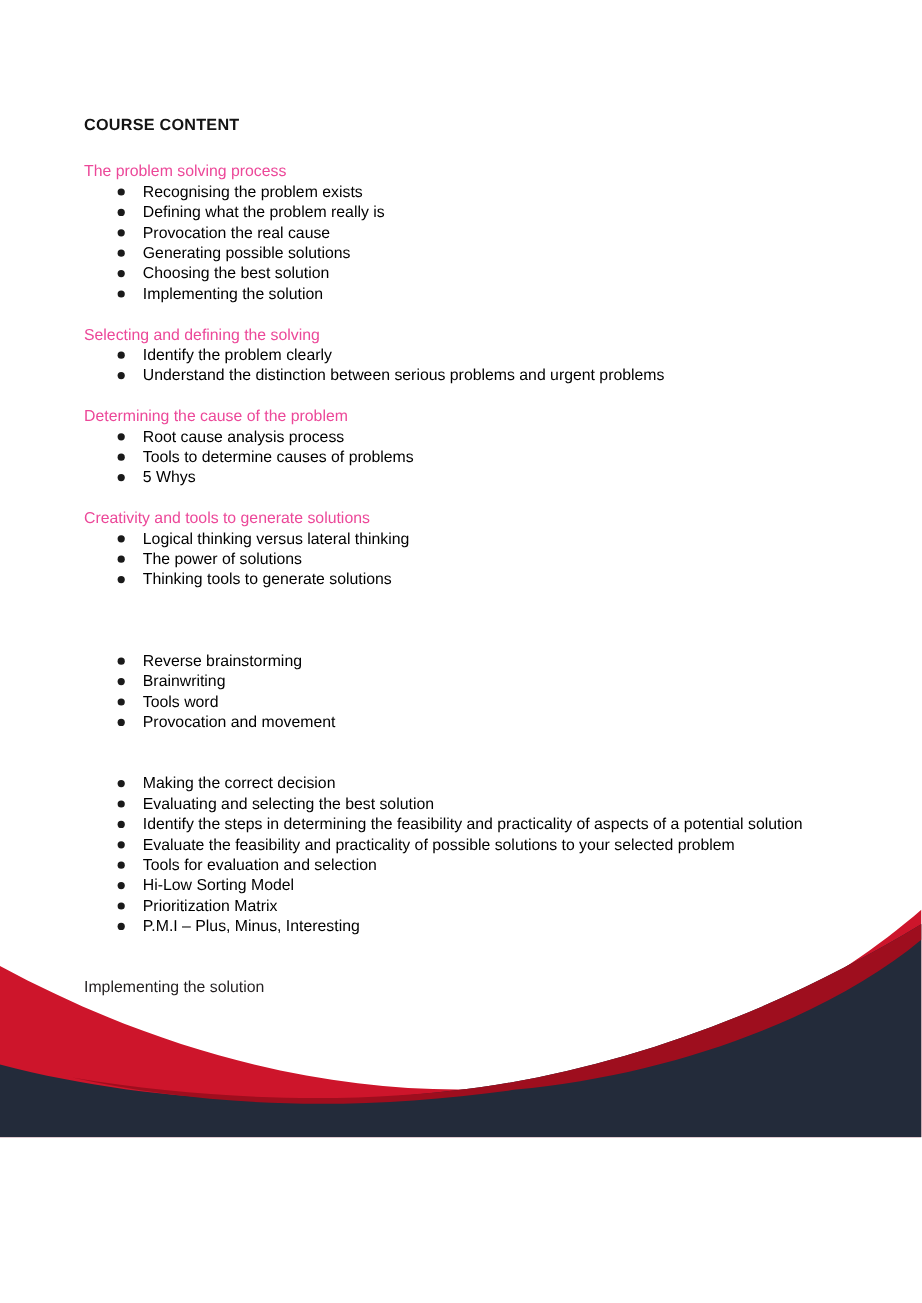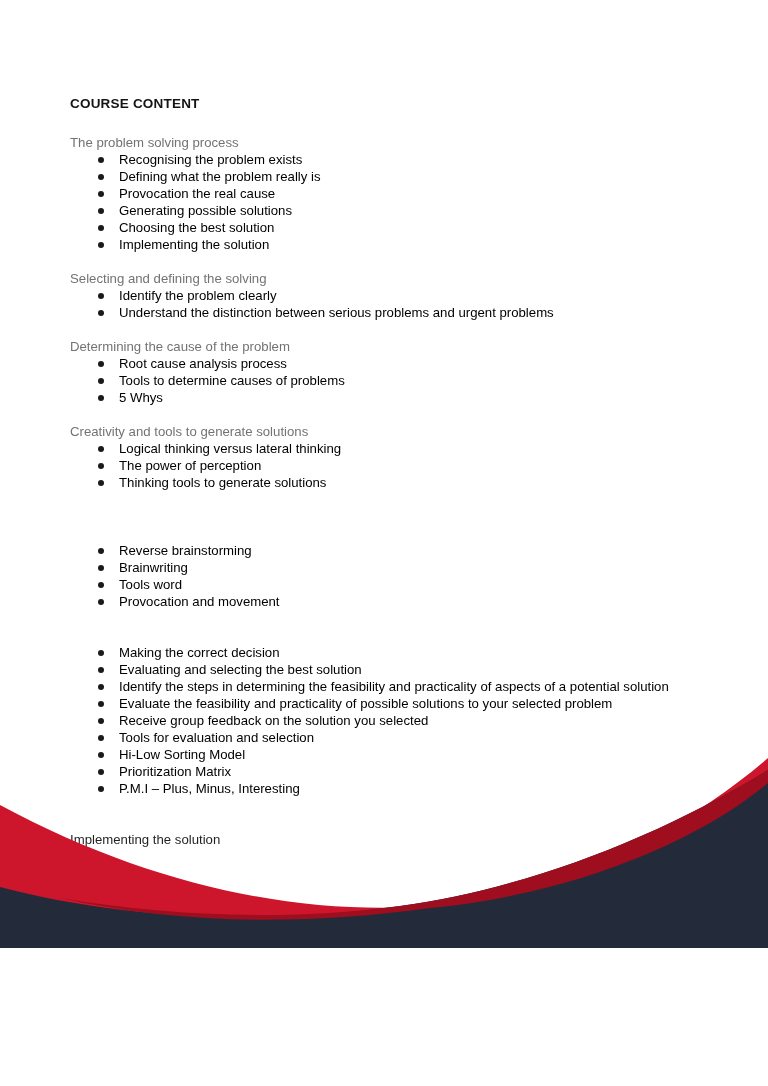--- a/index.html
+++ b/index.html
@@ -40,21 +40,21 @@
     line-height: 1.2;
   }
 
   .section {
     margin: 0 0 17px 0;
   }
 
   .section-heading {
     font-size: 13.2px;
     line-height: 17px;
-    color: #737373;
+    color: #ec4899;
     margin: 0;
     white-space: nowrap;
   }
 
   ul.bullets {
     list-style: none;
     margin: 0;
     padding: 0;
   }
 
@@ -139,21 +139,21 @@
         <li><span class="bullet-dot"></span><span>Root cause analysis process</span></li>
         <li><span class="bullet-dot"></span><span>Tools to determine causes of problems</span></li>
         <li><span class="bullet-dot"></span><span>5 Whys</span></li>
       </ul>
     </div>
 
     <div class="section">
       <p class="section-heading">Creativity and tools to generate solutions</p>
       <ul class="bullets">
         <li><span class="bullet-dot"></span><span>Logical thinking versus lateral thinking</span></li>
-        <li><span class="bullet-dot"></span><span>The power of perception</span></li>
+        <li><span class="bullet-dot"></span><span>The power of solutions</span></li>
         <li><span class="bullet-dot"></span><span>Thinking tools to generate solutions</span></li>
       </ul>
     </div>
 
     <div class="spacer-line"></div>
     <div class="spacer-line"></div>
 
     <div class="section">
       <ul class="bullets">
         <li><span class="bullet-dot"></span><span>Reverse brainstorming</span></li>
@@ -164,21 +164,20 @@
     </div>
 
     <div class="spacer-line"></div>
 
     <div class="section">
       <ul class="bullets">
         <li><span class="bullet-dot"></span><span>Making the correct decision</span></li>
         <li><span class="bullet-dot"></span><span>Evaluating and selecting the best solution</span></li>
         <li><span class="bullet-dot"></span><span>Identify the steps in determining the feasibility and practicality of aspects of a potential solution</span></li>
         <li><span class="bullet-dot"></span><span>Evaluate the feasibility and practicality of possible solutions to your selected problem</span></li>
-        <li><span class="bullet-dot"></span><span>Receive group feedback on the solution you selected</span></li>
         <li><span class="bullet-dot"></span><span>Tools for evaluation and selection</span></li>
         <li><span class="bullet-dot"></span><span>Hi-Low Sorting Model</span></li>
         <li><span class="bullet-dot"></span><span>Prioritization Matrix</span></li>
         <li><span class="bullet-dot"></span><span>P.M.I – Plus, Minus, Interesting</span></li>
       </ul>
     </div>
 
     <div class="spacer-line"></div>
 
     <p class="standalone-line">Implementing the solution</p>

